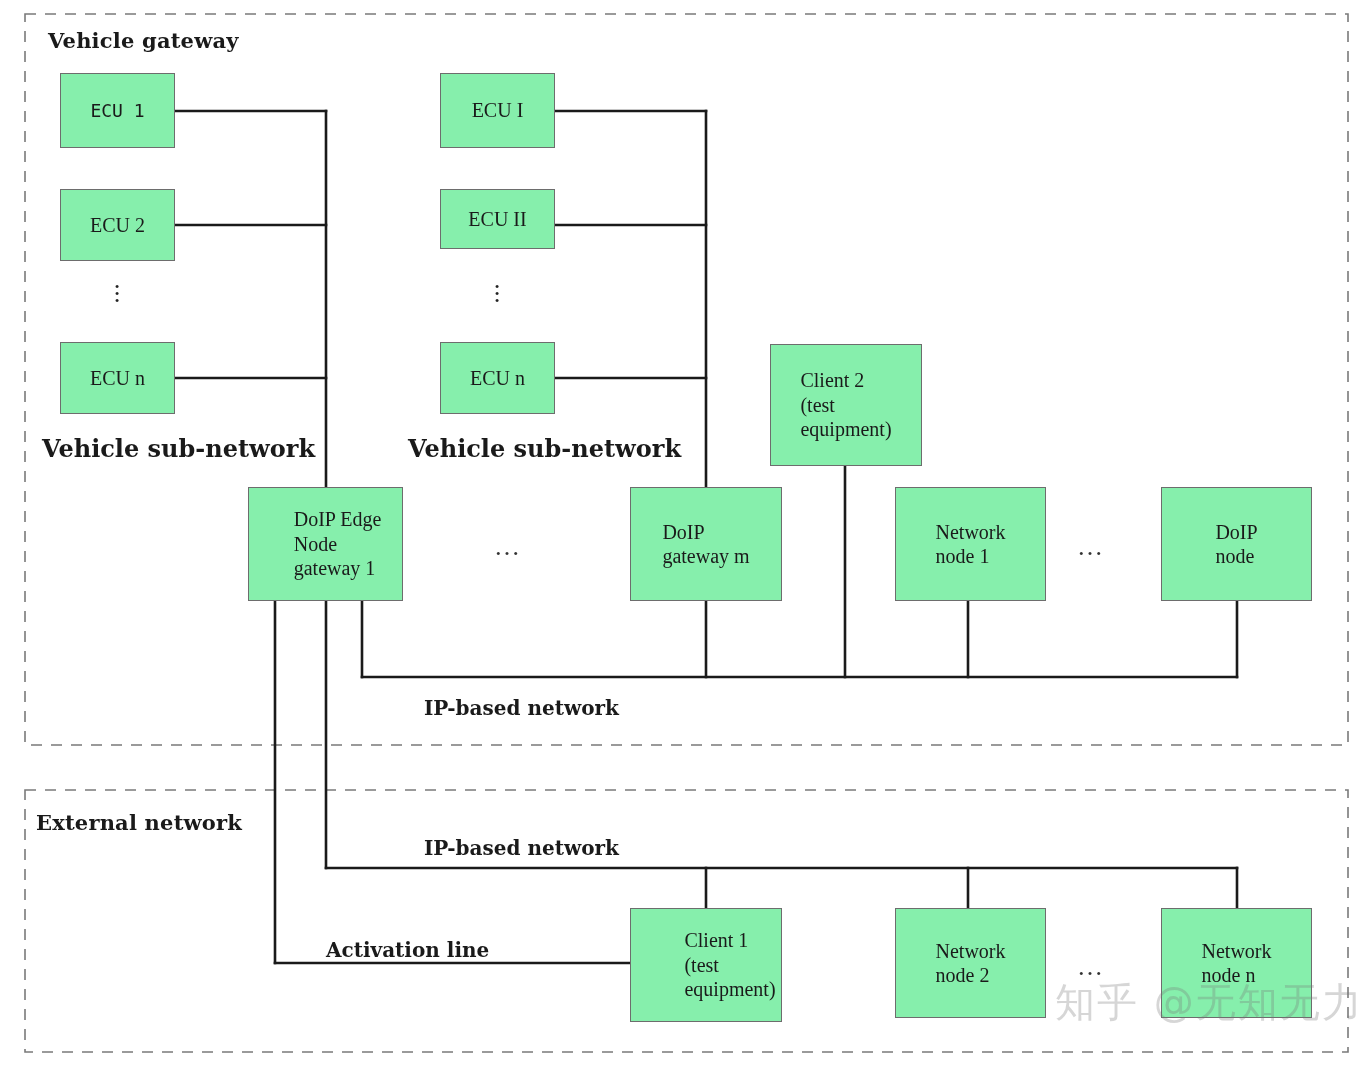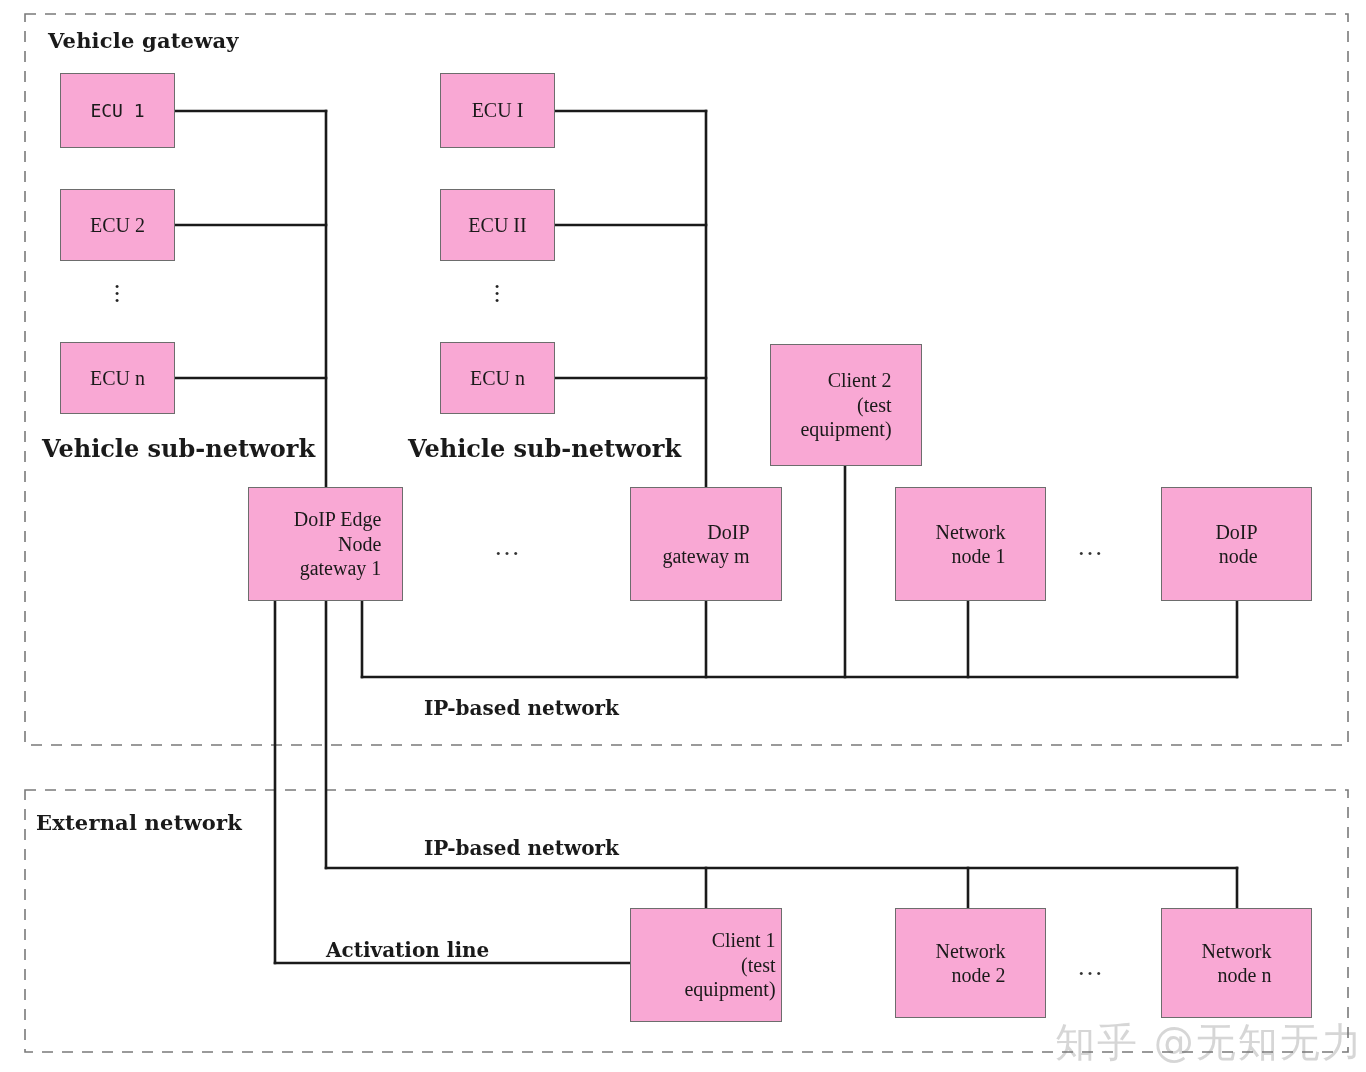--- a/index.html
+++ b/index.html
@@ -8,22 +8,22 @@
   #stage{position:absolute;left:0;top:0;width:1366px;height:1072px;}
   svg#wires{position:absolute;left:0;top:0;width:1366px;height:1072px;}
 
   .zone-label{position:absolute;font-family:"DejaVu Serif", serif;font-weight:bold;
               font-size:21px;letter-spacing:.2px;white-space:nowrap;}
   .bus-label{position:absolute;font-family:"DejaVu Serif", serif;font-weight:bold;
              font-size:20px;white-space:nowrap;}
   .sub-label{position:absolute;font-family:"DejaVu Serif", serif;font-weight:bold;
              font-size:24px;white-space:nowrap;}
 
-  .node{position:absolute;border:1.6px solid #6d6d6d;background:#f9a8d4;
-        display:flex;align-items:center;justify-content:center;text-align:right;
+  .node{position:absolute;border:1.6px solid #6d6d6d;background:#86efac;
+        display:flex;align-items:center;justify-content:center;text-align:left;
         font-family:"Liberation Serif", serif;font-size:20px;line-height:1.22;
         color:#1a1a1a;box-sizing:border-box;}
   .node.mono{font-family:"DejaVu Sans Mono", monospace;font-size:18px;}
   .node .txt{display:block;padding:0 4px;white-space:pre-line;}
 
   .vdots{position:absolute;font-size:26px;line-height:7px;letter-spacing:0;
          font-family:"Liberation Serif",serif;color:#222;text-align:center;
          width:20px;}
   .vdots span{display:block;}
   .hdots{position:absolute;font-family:"Liberation Serif",serif;font-size:26px;
@@ -87,21 +87,21 @@
       <span>·</span>
   </div>
   <div class="node" style="left:60px;top:342px;width:115px;height:72px;">
     <span class="txt">ECU n</span>
   </div>
   <div class="sub-label" style="left:42px;top:434px;">Vehicle sub-network</div>
 
   <div class="node" style="left:440px;top:73px;width:115px;height:75px;">
     <span class="txt">ECU I</span>
   </div>
-  <div class="node" style="left:440px;top:189px;width:115px;height:72px;">
+  <div class="node" style="left:440px;top:189px;width:115px;height:60px;">
     <span class="txt">ECU II</span>
   </div>
   <div class="vdots" style="left:487px;top:283px;">
     <span>·</span>
       <span>·</span>
       <span>·</span>
   </div>
   <div class="node" style="left:440px;top:342px;width:115px;height:72px;">
     <span class="txt">ECU n</span>
   </div>
@@ -146,15 +146,15 @@
   <div class="node" style="left:895px;top:908px;width:151px;height:110px;">
     <span class="txt">Network
 node 2</span>
   </div>
   <div class="hdots" style="left:1077px;top:952px;">…</div>
   <div class="node" style="left:1161px;top:908px;width:151px;height:110px;">
     <span class="txt">Network
 node n</span>
   </div>
 
-  <div class="watermark" style="left:1055px;top:975px;margin-top:40px;">知乎 @无知无力</div>
+  <div class="watermark" style="left:1055px;top:975px;">知乎 @无知无力</div>
 
 </div>
 
 </body></html>

